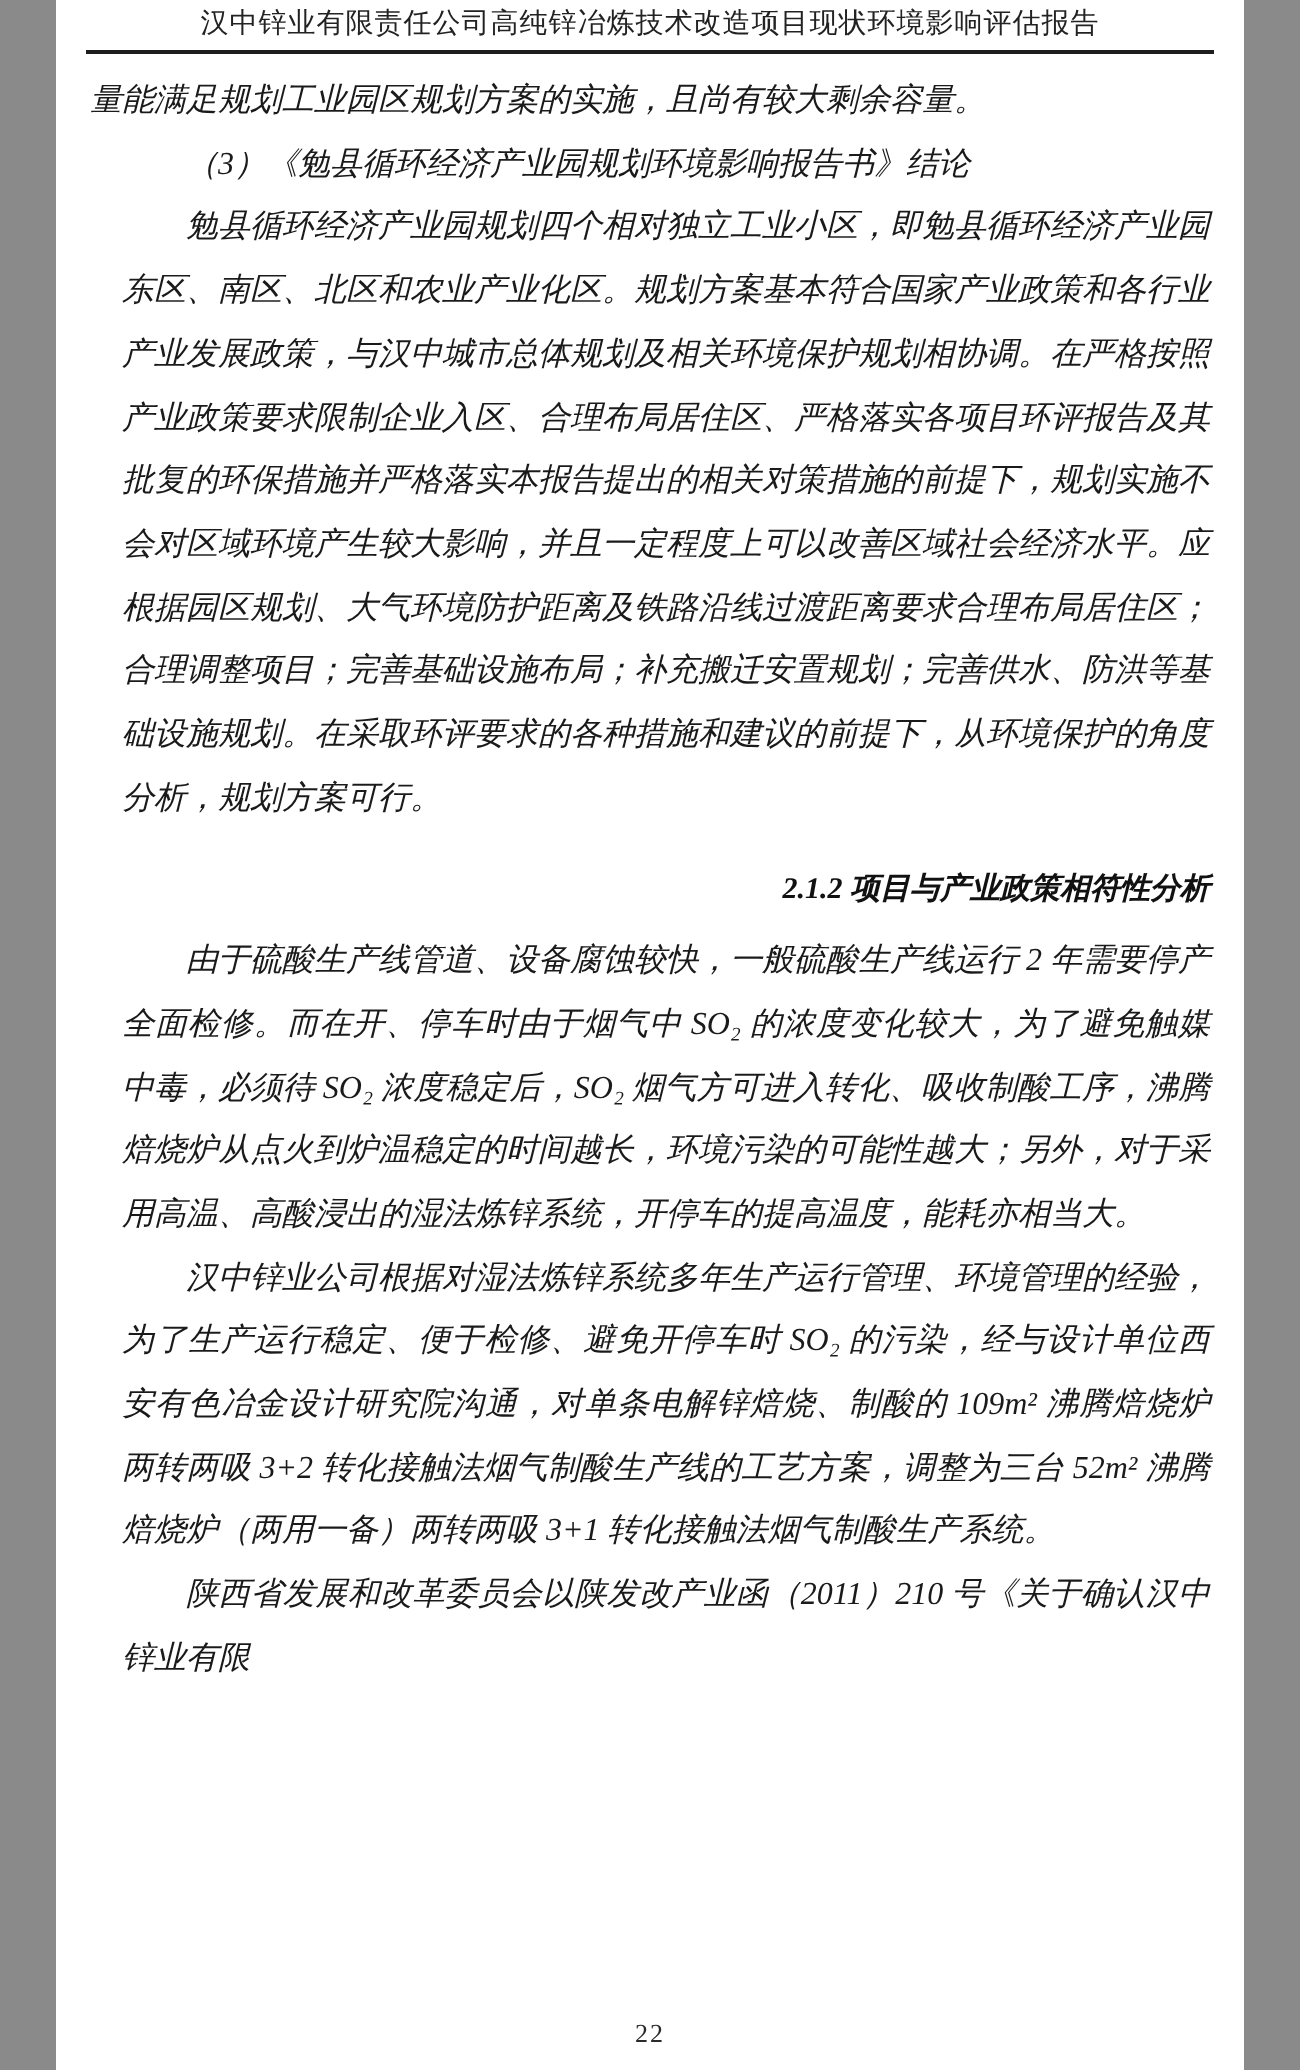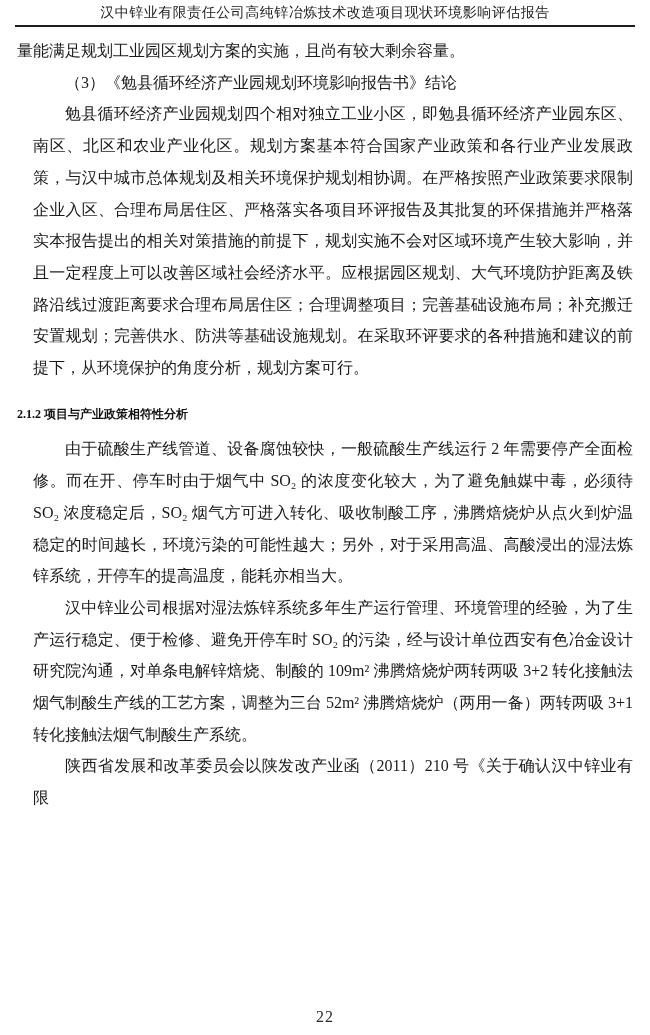--- a/index.html
+++ b/index.html
@@ -2,21 +2,21 @@
 <html lang="zh"><head>
 <meta charset="utf-8">
 <style>
   html, body {
     margin: 0;
     padding: 0;
     background: #8a8a8a;
   }
   .page {
     position: relative;
-    width: 650px;
+    width: 594px;
     height: 1035px;
     margin: 0 auto;
     background: #ffffff;
     color: #1c1c1c;
     font-family: "Liberation Serif", "DejaVu Serif", serif;
     overflow: hidden;
     box-sizing: border-box;
   }
   .page-header {
     margin: 4px 15px 0 15px;
@@ -29,47 +29,48 @@
     color: #222222;
     white-space: nowrap;
   }
   .document-body {
     margin: 8px 17px 0 17px;
     font-size: 16px;
     line-height: 31.7px;
     text-align: justify;
     text-justify: inter-ideograph;
     color: #1a1a1a;
+    font-style: italic;
   }
   .para {
     margin: 0;
     padding: 0;
   }
   .para.indent {
     text-indent: 2em;
     margin-left: 16px;
   }
   .section-heading {
     margin: 15px 0 3px 0;
     padding: 0;
-    font-size: 12px;
+    font-size: 15px;
     line-height: 31.7px;
     font-weight: bold;
-    text-align: left;
+    text-align: right;
     color: #111111;
   }
   .page-footer {
     position: absolute;
     left: 0;
     right: 0;
     bottom: 9px;
     text-align: center;
   }
   .page-number {
-    font-size: 16px;
+    font-size: 13px;
     color: #2a2a2a;
     letter-spacing: 1px;
   }
 </style>
 </head>
 <body>
 
 <div class="page">
 
   <div class="page-header">

